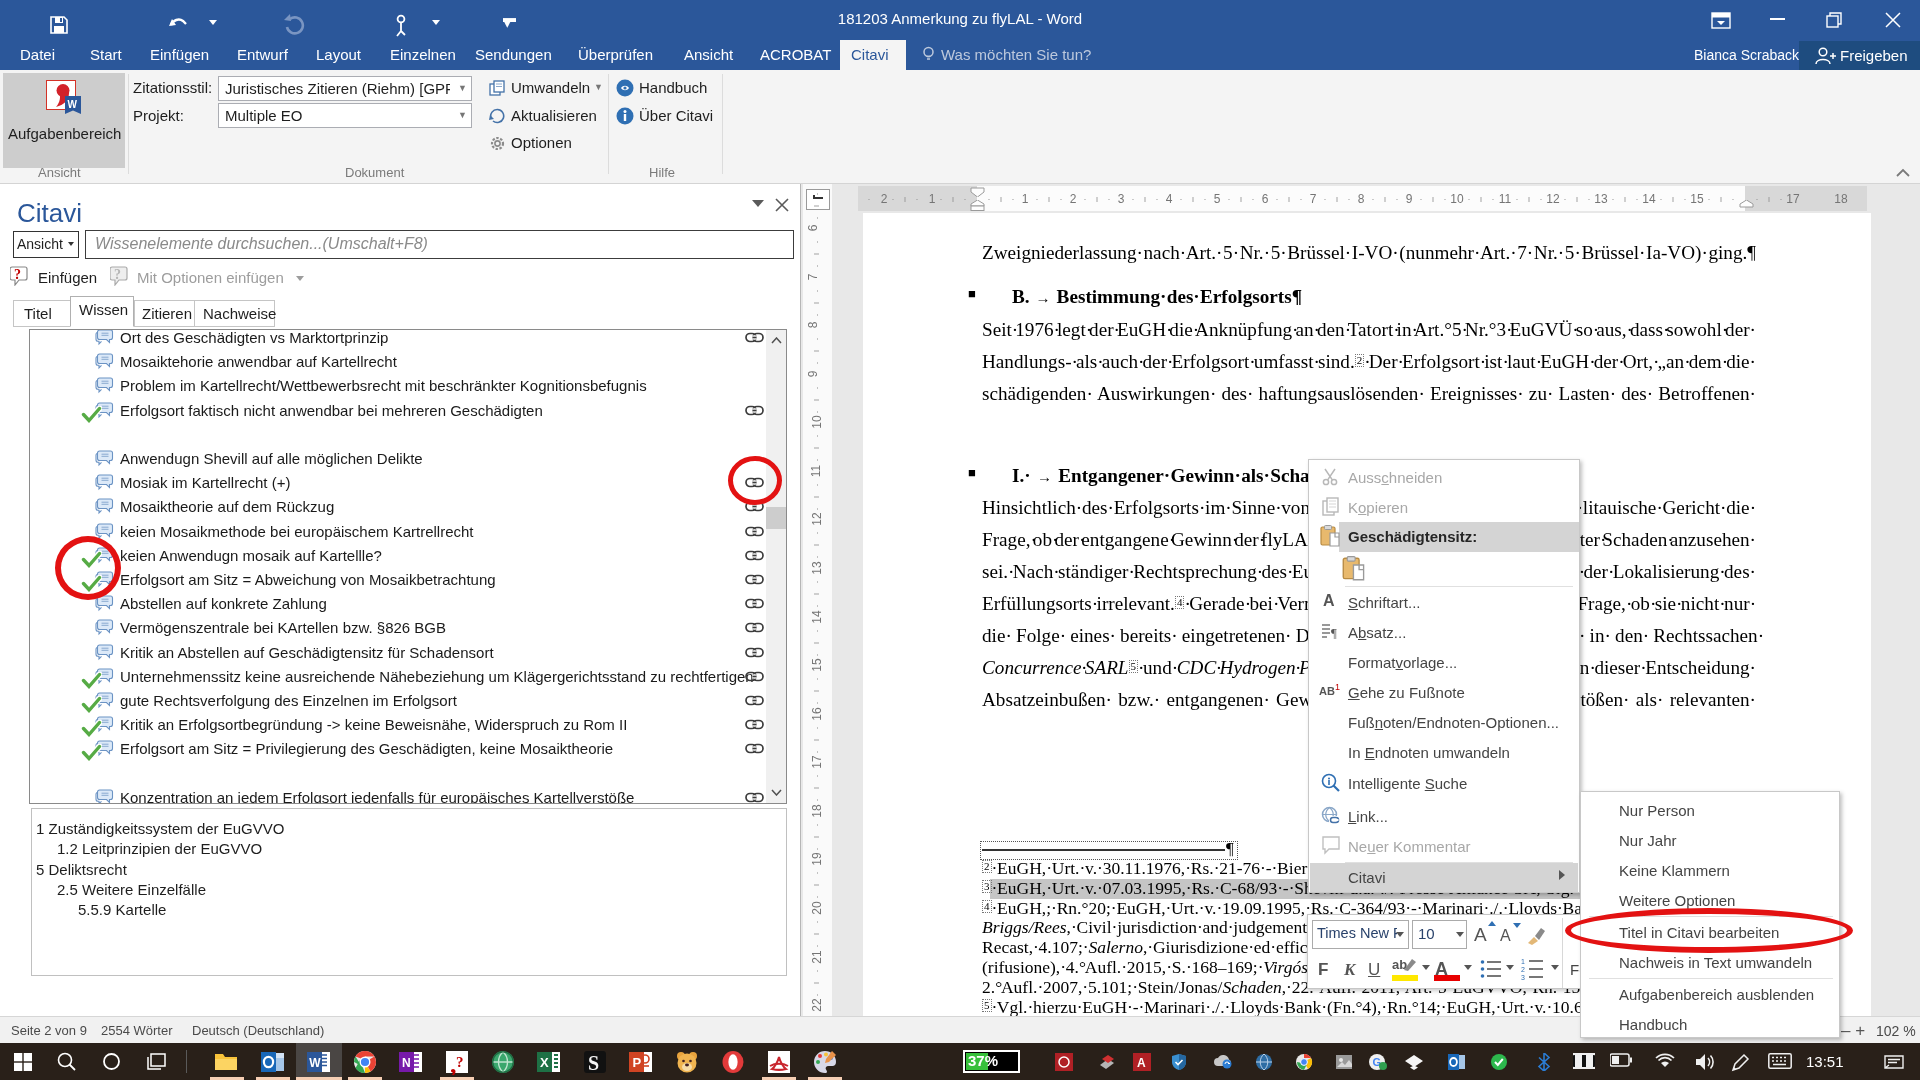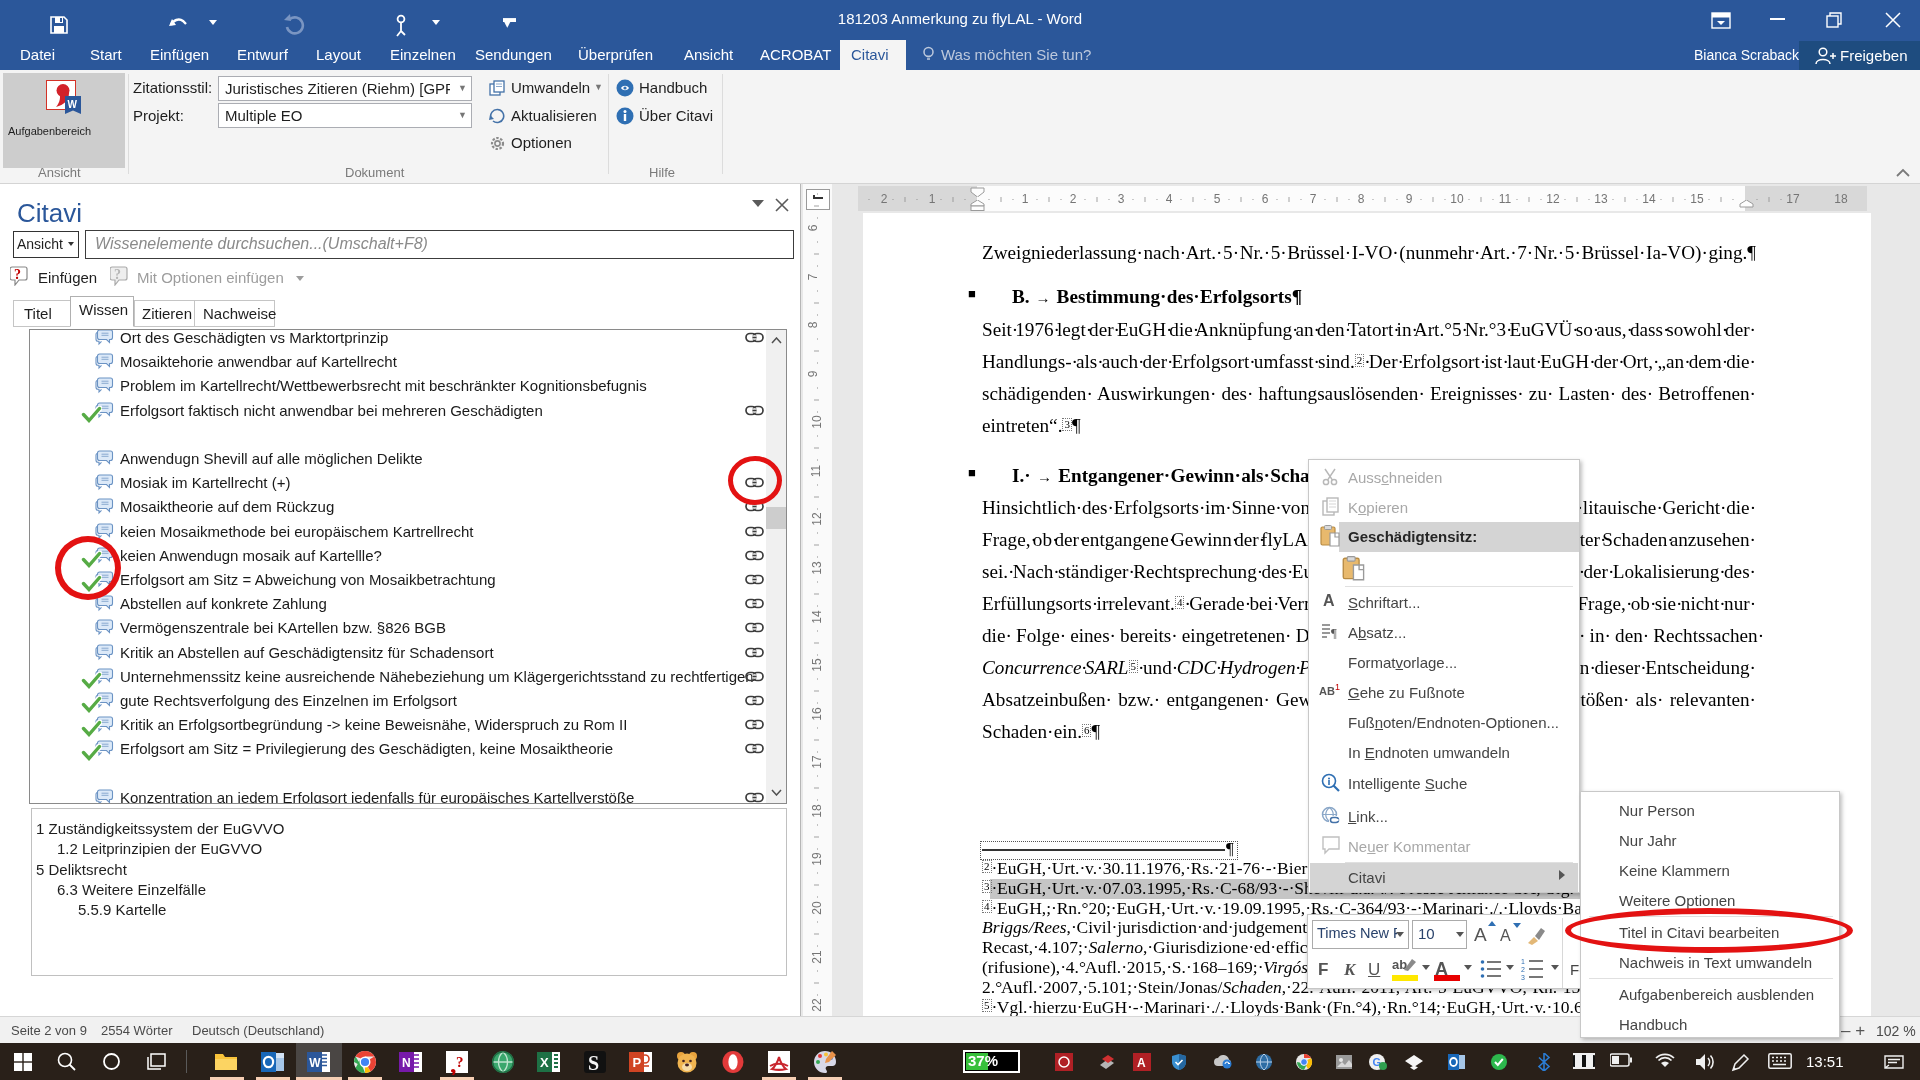--- a/index.html
+++ b/index.html
@@ -135,21 +135,21 @@
     <div class="abs" style="left:3px;top:3px;width:122px;height:95px;background:#cdcdcd"></div>
     <div class="abs" style="left:46px;top:10px;width:30px;height:30px;background:#fff;border:1.5px solid #d33227"></div>
     <svg class="abs" style="left:50px;top:13px" width="24" height="26" viewBox="0 0 24 26">
         <circle cx="13" cy="7.5" r="6.5" fill="#d3222a"></circle>
         <path d="M19 10 C19 17 14 22 6 24 C10 19 11 14 9 9 z" fill="#d3222a"></path>
       </svg>
     <svg class="abs" style="left:65px;top:26px" width="16" height="18" viewBox="0 0 16 18">
         <path d="M0 0 h16 v18 l-8 -3.5 L0 18 z" fill="#2b579a"></path>
         <text x="2.5" y="12" font-size="10" font-weight="bold" fill="#fff" font-family="Liberation Sans">W</text>
       </svg>
-    <div class="abs" style="left:8px;top:55px;font-size:11px;color:#1e1e1e">Aufgabenbereich</div>
+    <div class="abs" style="left:8px;top:55px;font-size:15px;color:#1e1e1e">Aufgabenbereich</div>
     <div class="grplabel" style="left:38px">Ansicht</div>
     <div class="grpsep" style="left:128px"></div>
 
     <div class="rlbl" style="left:133px;top:9px">Zitationsstil:</div>
     <div class="rlbl" style="left:133px;top:37px">Projekt:</div>
     <div class="combo" style="left:218px;top:6px;width:254px">
         <span style="width:225px">Juristisches Zitieren (Riehm) [GPR...</span>
       </div>
     <div class="ddarrow" style="left:458px;top:13px">▼</div>
     <div class="combo" style="left:218px;top:33px;width:254px">
@@ -517,46 +517,44 @@
       <div style="position:absolute;left:736px;top:177px;width:20px;height:22px;background:#cdcdcd"></div>
       <svg style="position:absolute;left:741px;top:459px" width="11" height="7" viewBox="0 0 11 7">
           <path d="M1 1 L5.5 6 L10 1" fill="none" stroke="#505050" stroke-width="1.5"></path>
         </svg>
     </div>
 
     <div id="pcat">
       <div class="ptxt" style="left:4px;top:11px">1 Zuständigkeitssystem der EuGVVO</div>
       <div class="ptxt" style="left:25px;top:31px">1.2 Leitprinzipien der EuGVVO</div>
       <div class="ptxt" style="left:4px;top:52px">5 Deliktsrecht</div>
-      <div class="ptxt" style="left:25px;top:72px">6.3 Weitere Einzelfälle</div>
+      <div class="ptxt" style="left:25px;top:72px">2.5 Weitere Einzelfälle</div>
       <div class="ptxt" style="left:46px;top:92px">5.5.9 Kartelle</div>
     </div>
   </div>
   <div class="abs" id="page">
     <div class="dl lastl" style="word-spacing:-4.18px;top:24px">Zweigniederlassung· nach· Art.· 5· Nr.· 5· Brüssel· I-VO· (nunmehr· Art.· 7· Nr.· 5· Brüssel· Ia-VO)· ging.¶</div>
     <div class="dl lastl bold" style="word-spacing:-4.50px;top:68px">
         <span style="position:absolute;left:-14px;top:-3px;font-size:13px">■</span>
         <span style="position:absolute;left:30px">B.<span class="tabarr">→</span>Bestimmung· des· Erfolgsorts¶</span>
       </div>
     <div class="dl" style="word-spacing:-7.82px;top:101px">Seit· 1976· legt· der· EuGH· die· Anknüpfung· an· den· Tatort· in· Art.°5· Nr.°3· EuGVÜ· so· aus,· dass· sowohl· der·</div>
     <div class="dl" style="word-spacing:-6.70px;top:133px">Handlungs-· als· auch· der· Erfolgsort· umfasst· sind.<span class="fref">2</span>· Der· Erfolgsort· ist· laut· EuGH· der· Ort,· „an· dem· die·</div>
     <div class="dl" style="word-spacing:0.18px;top:165px">schädigenden·  Auswirkungen·  des·  haftungsauslösenden·  Ereignisses·  zu·  Lasten·  des·  Betroffenen·</div>
-    <div class="dl lastl" style="top:197px">eintreten“.<span class="fref">3</span>¶</div>
     <div class="dl lastl bold" style="word-spacing:-4.50px;top:247px">
         <span style="position:absolute;left:-14px;top:-3px;font-size:13px">■</span>
         <span style="position:absolute;left:30px">I.· <span class="tabarr">→</span> Entgangener· Gewinn· als· Schaden· und· dessen· Belegenheit¶</span>
       </div>
     <div class="dl" style="word-spacing:-5.05px;top:279px">Hinsichtlich· des· Erfolgsorts· im· Sinne· von· Art.°5· Nr.°3· EuGVVO· stellte· das· litauische· Gericht· die·</div>
     <div class="dl" style="word-spacing:-8.82px;top:311px">Frage,· ob· der· entgangene· Gewinn· der· flyLAL· als· ein· unmittelbarerer· und· relevanter· Schaden· anzusehen·</div>
     <div class="dl" style="word-spacing:-6.45px;top:343px">sei.· Nach· ständiger· Rechtsprechung· des· EuGH· ist· der· entgangene· Gewinn· bei· der· Lokalisierung· des·</div>
     <div class="dl" style="word-spacing:-6.37px;top:375px">Erfüllungsorts· irrelevant.<span class="fref">4</span>· Gerade· bei· Vermögensschäden· stellt· sich· auch· die· Frage,· ob· sie· nicht· nur·</div>
     <div class="dl" style="word-spacing:-0.67px;top:407px">die·  Folge·  eines·  bereits·  eingetretenen·  Deliktsschaden·  ist.·  Der·  EuGH·  hat·  in·  den·  Rechtssachen·</div>
     <div class="dl" style="word-spacing:-6.23px;top:439px"><i>Concurrence· SARL</i><span class="fref">5</span>· und· <i>CDC· Hydrogen· Peroxide</i>· ordnete· der· EuGH· bereits· in· dieser· Entscheidung·</div>
     <div class="dl" style="word-spacing:0.74px;top:471px">Absatzeinbußen·  bzw.·  entgangenen·  Gewinn·  infolg·  von·  Kartellrechtsverstößen·  als·  relevanten·</div>
-    <div class="dl lastl" style="word-spacing:-4.50px;top:503px">Schaden· ein.<span class="fref">6</span>¶</div>
 
     <div class="abs" style="left:117px;top:628px;width:258px;height:19px;border:1px dotted #555"></div>
     <div class="abs" style="left:119px;top:636px;width:243px;height:2px;background:#333"></div>
     <div class="abs" style="left:363px;top:626px;font-family:'Liberation Serif',serif;font-size:17px">¶</div>
 
     <div class="abs" style="left:127px;top:666px;width:590px;height:20px;background:#c5c5c5"></div>
     <div class="fn" style="top:645px"><span class="fref">2</span>· EuGH,· Urt.· v.· 30.11.1976,· Rs.· 21-76· -· Bier· ./.· Mines· de· Potasse· d'Alsace,· Slg.· 1976,· 1735,· Rn.° 25.</div>
     <div class="fn" style="top:665px"><span class="fref">3</span>· EuGH,· Urt.· v.· 07.03.1995,· Rs.· C-68/93· -· Shevill· u.a.· ./.· Presse· Alliance· SA,· Slg.· 1995,· I-415,· Rn° 24.</div>
     <div class="fn" style="top:685px"><span class="fref">4</span>· EuGH,;·  Rn.°20;·  EuGH,·  Urt.·  v.·  19.09.1995,·  Rs.·  C-364/93·  -·  Marinari·  ./.·  Lloyds·  Bank,·  Slg.·  1995,</div>
     <div class="fn" style="top:704px"><i>Briggs/Rees</i>,· Civil· jurisdiction· and· judgements,· 6.° Aufl.· 2015,· Rn.· 2.218;· <i>Dickinson/Lein</i>,· The· Brussels· I</div>

